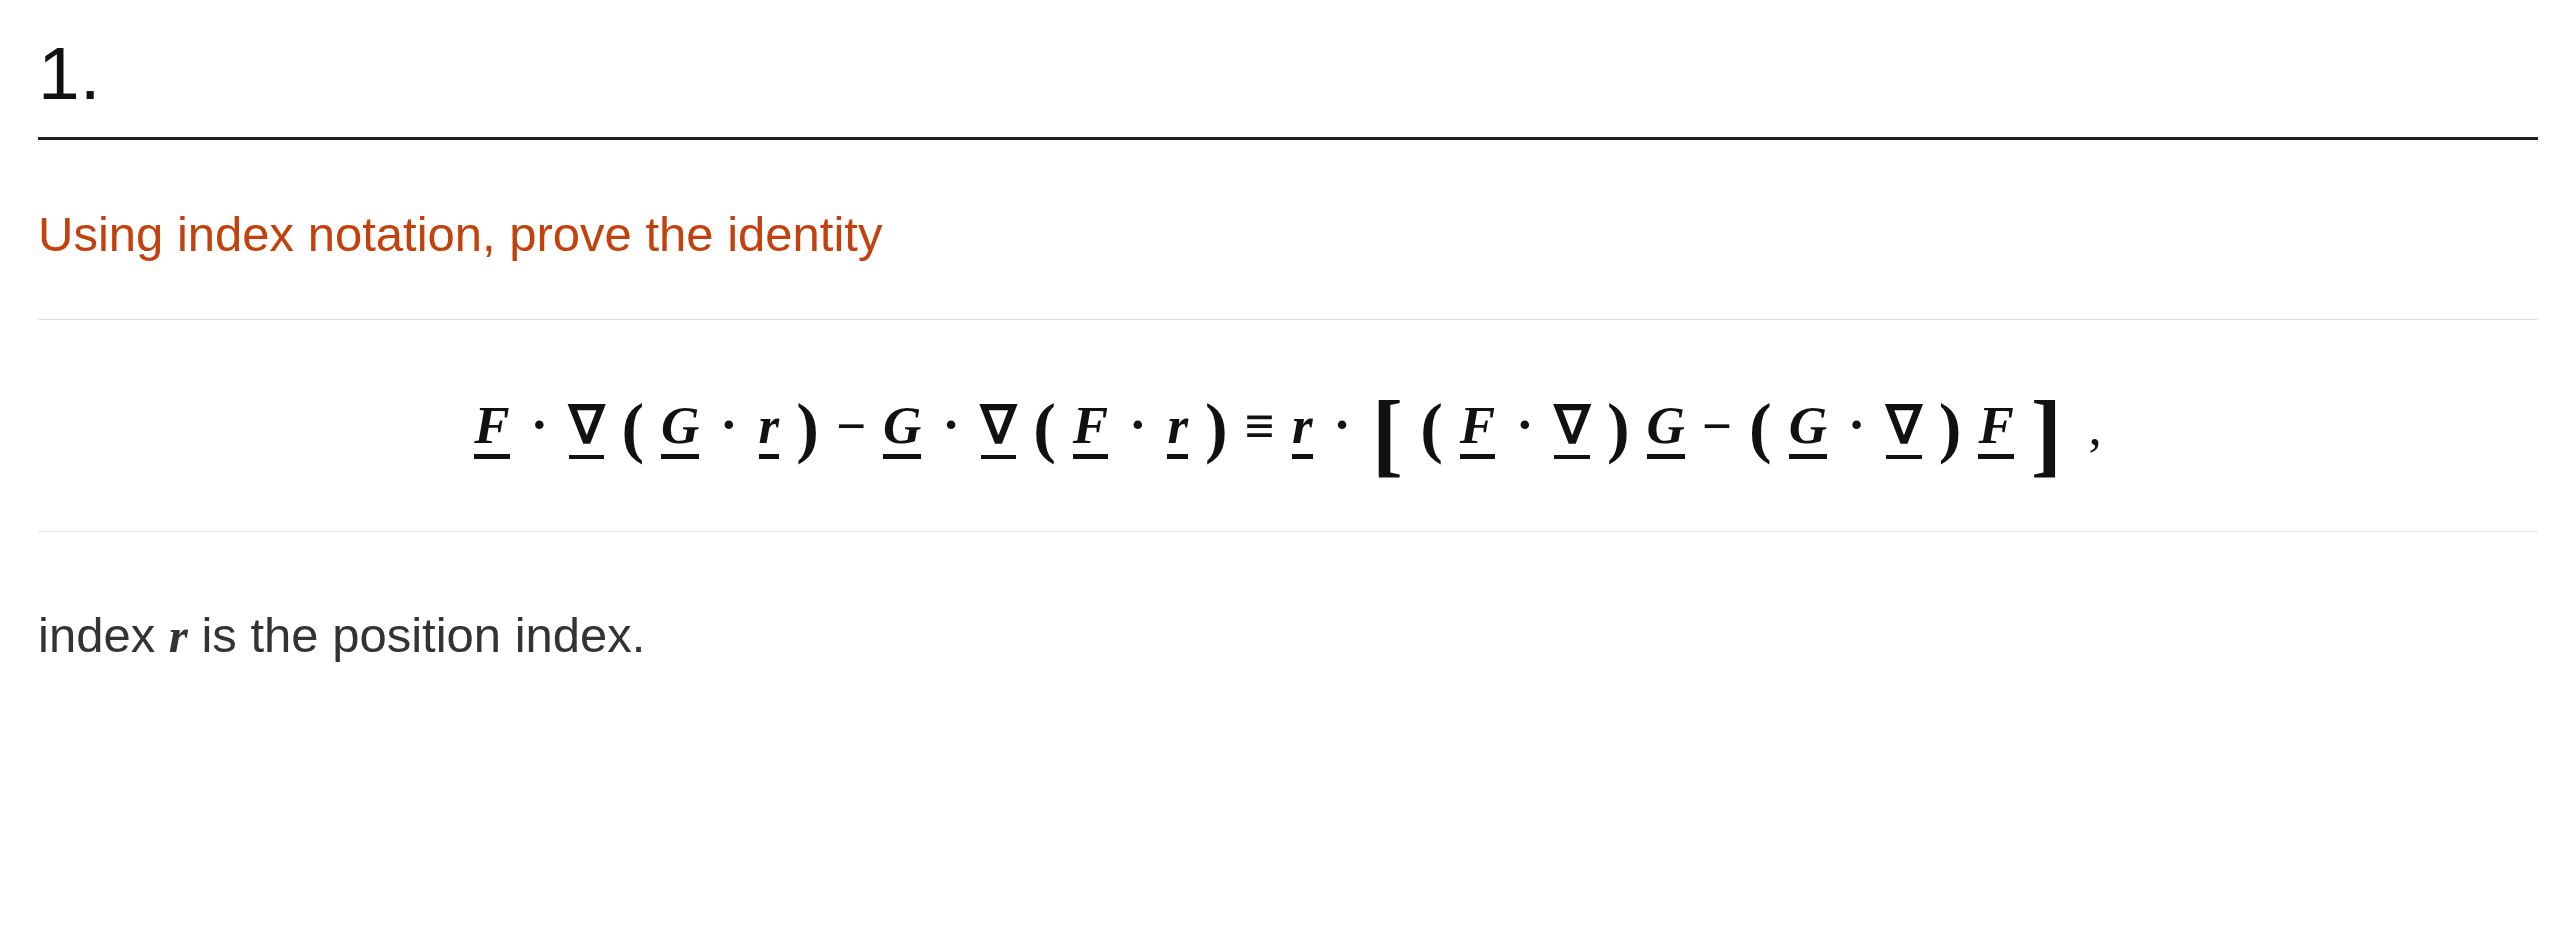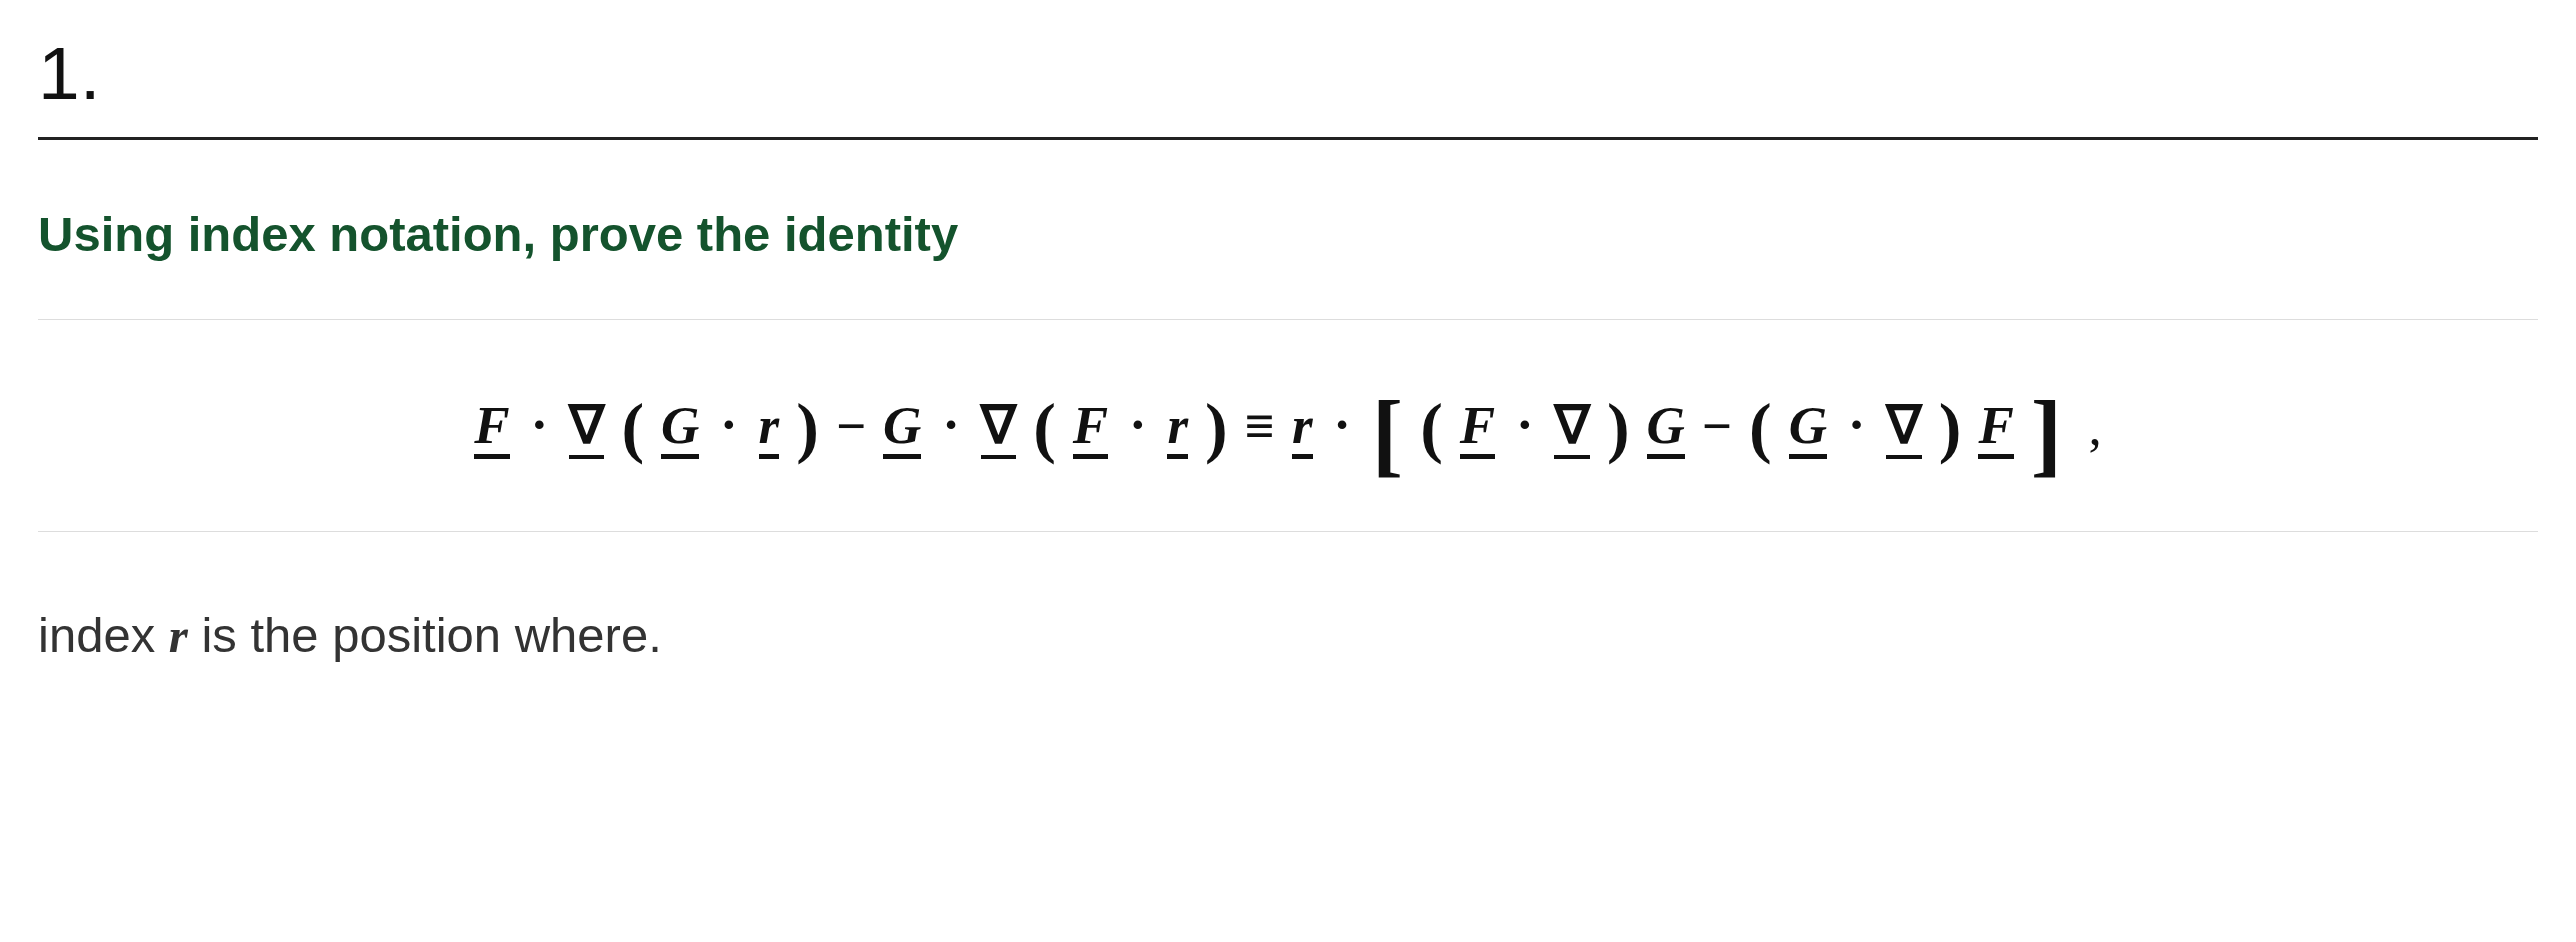--- a/index.html
+++ b/index.html
@@ -1,19 +1,19 @@
 <!DOCTYPE html>
 <html style="font-size:15px"><head>
 <meta charset="utf-8">
 <style>
 html,body{margin:0;padding:0;background:#fff;color:#222;font-family:Arial,Helvetica,sans-serif}
 .page{width:2576px;height:942px;box-sizing:border-box;padding:19px 38px 19px 38px;position:relative}
 .num{font-size:75px;font-weight:400;line-height:1;margin:17px 0 26.4px 0;color:#111}
 .hr1{border:none;border-top:3.8px solid #222;margin:0 0 66px 0}
-.prompt{font-size:49px;font-weight:700;color:#14532d;margin:0 0 57px 0}
+.prompt{font-size:49px;font-weight:400;color:#c2410c;margin:0 0 57px 0}
 .eqwrap{border-top:1.9px solid #ddd;border-bottom:1.9px solid #ddd;padding:66px 0;text-align:center;margin-bottom:75px}
 .eq{display:inline-flex;align-items:center;gap:17px;font-family:'Times New Roman',Times,serif;font-size:53px;font-weight:700;color:#111;white-space:nowrap}
 .vec{font-style:italic;font-weight:700;position:relative;display:inline-block;padding-bottom:1.9px}
 .vec::after{content:"";position:absolute;left:0;right:0;bottom:-1.9px;height:4.7px;background:#111}
 .mrm{font-style:normal}
 .dot{font-style:normal;font-weight:700;position:relative;top:-1.9px;padding:0 3.8px}
 .big{font-size:94px;font-weight:700;font-style:normal;position:relative;top:7.5px;line-height:0}
 .paren{font-size:68px;font-weight:700;font-style:normal;position:relative;top:1.9px}
 .comma{font-size:53px;font-weight:400;margin-left:9.4px}
 .after{font-size:49px;font-weight:400;color:#333;margin:0}
@@ -73,17 +73,17 @@
       <span class="vec mrm">∇</span>
       <span class="paren">)</span>
       <span class="vec">F</span>
 
       <span class="big">]</span>
       <span class="comma">,</span>
     </span>
   </div>
 
   <p class="after">
-    <span>index </span><span class="rr">r</span><span> is the position where.</span>
+    <span>index </span><span class="rr">r</span><span> is the position index.</span>
   </p>
 
 </div>
 
 
 </body></html>

